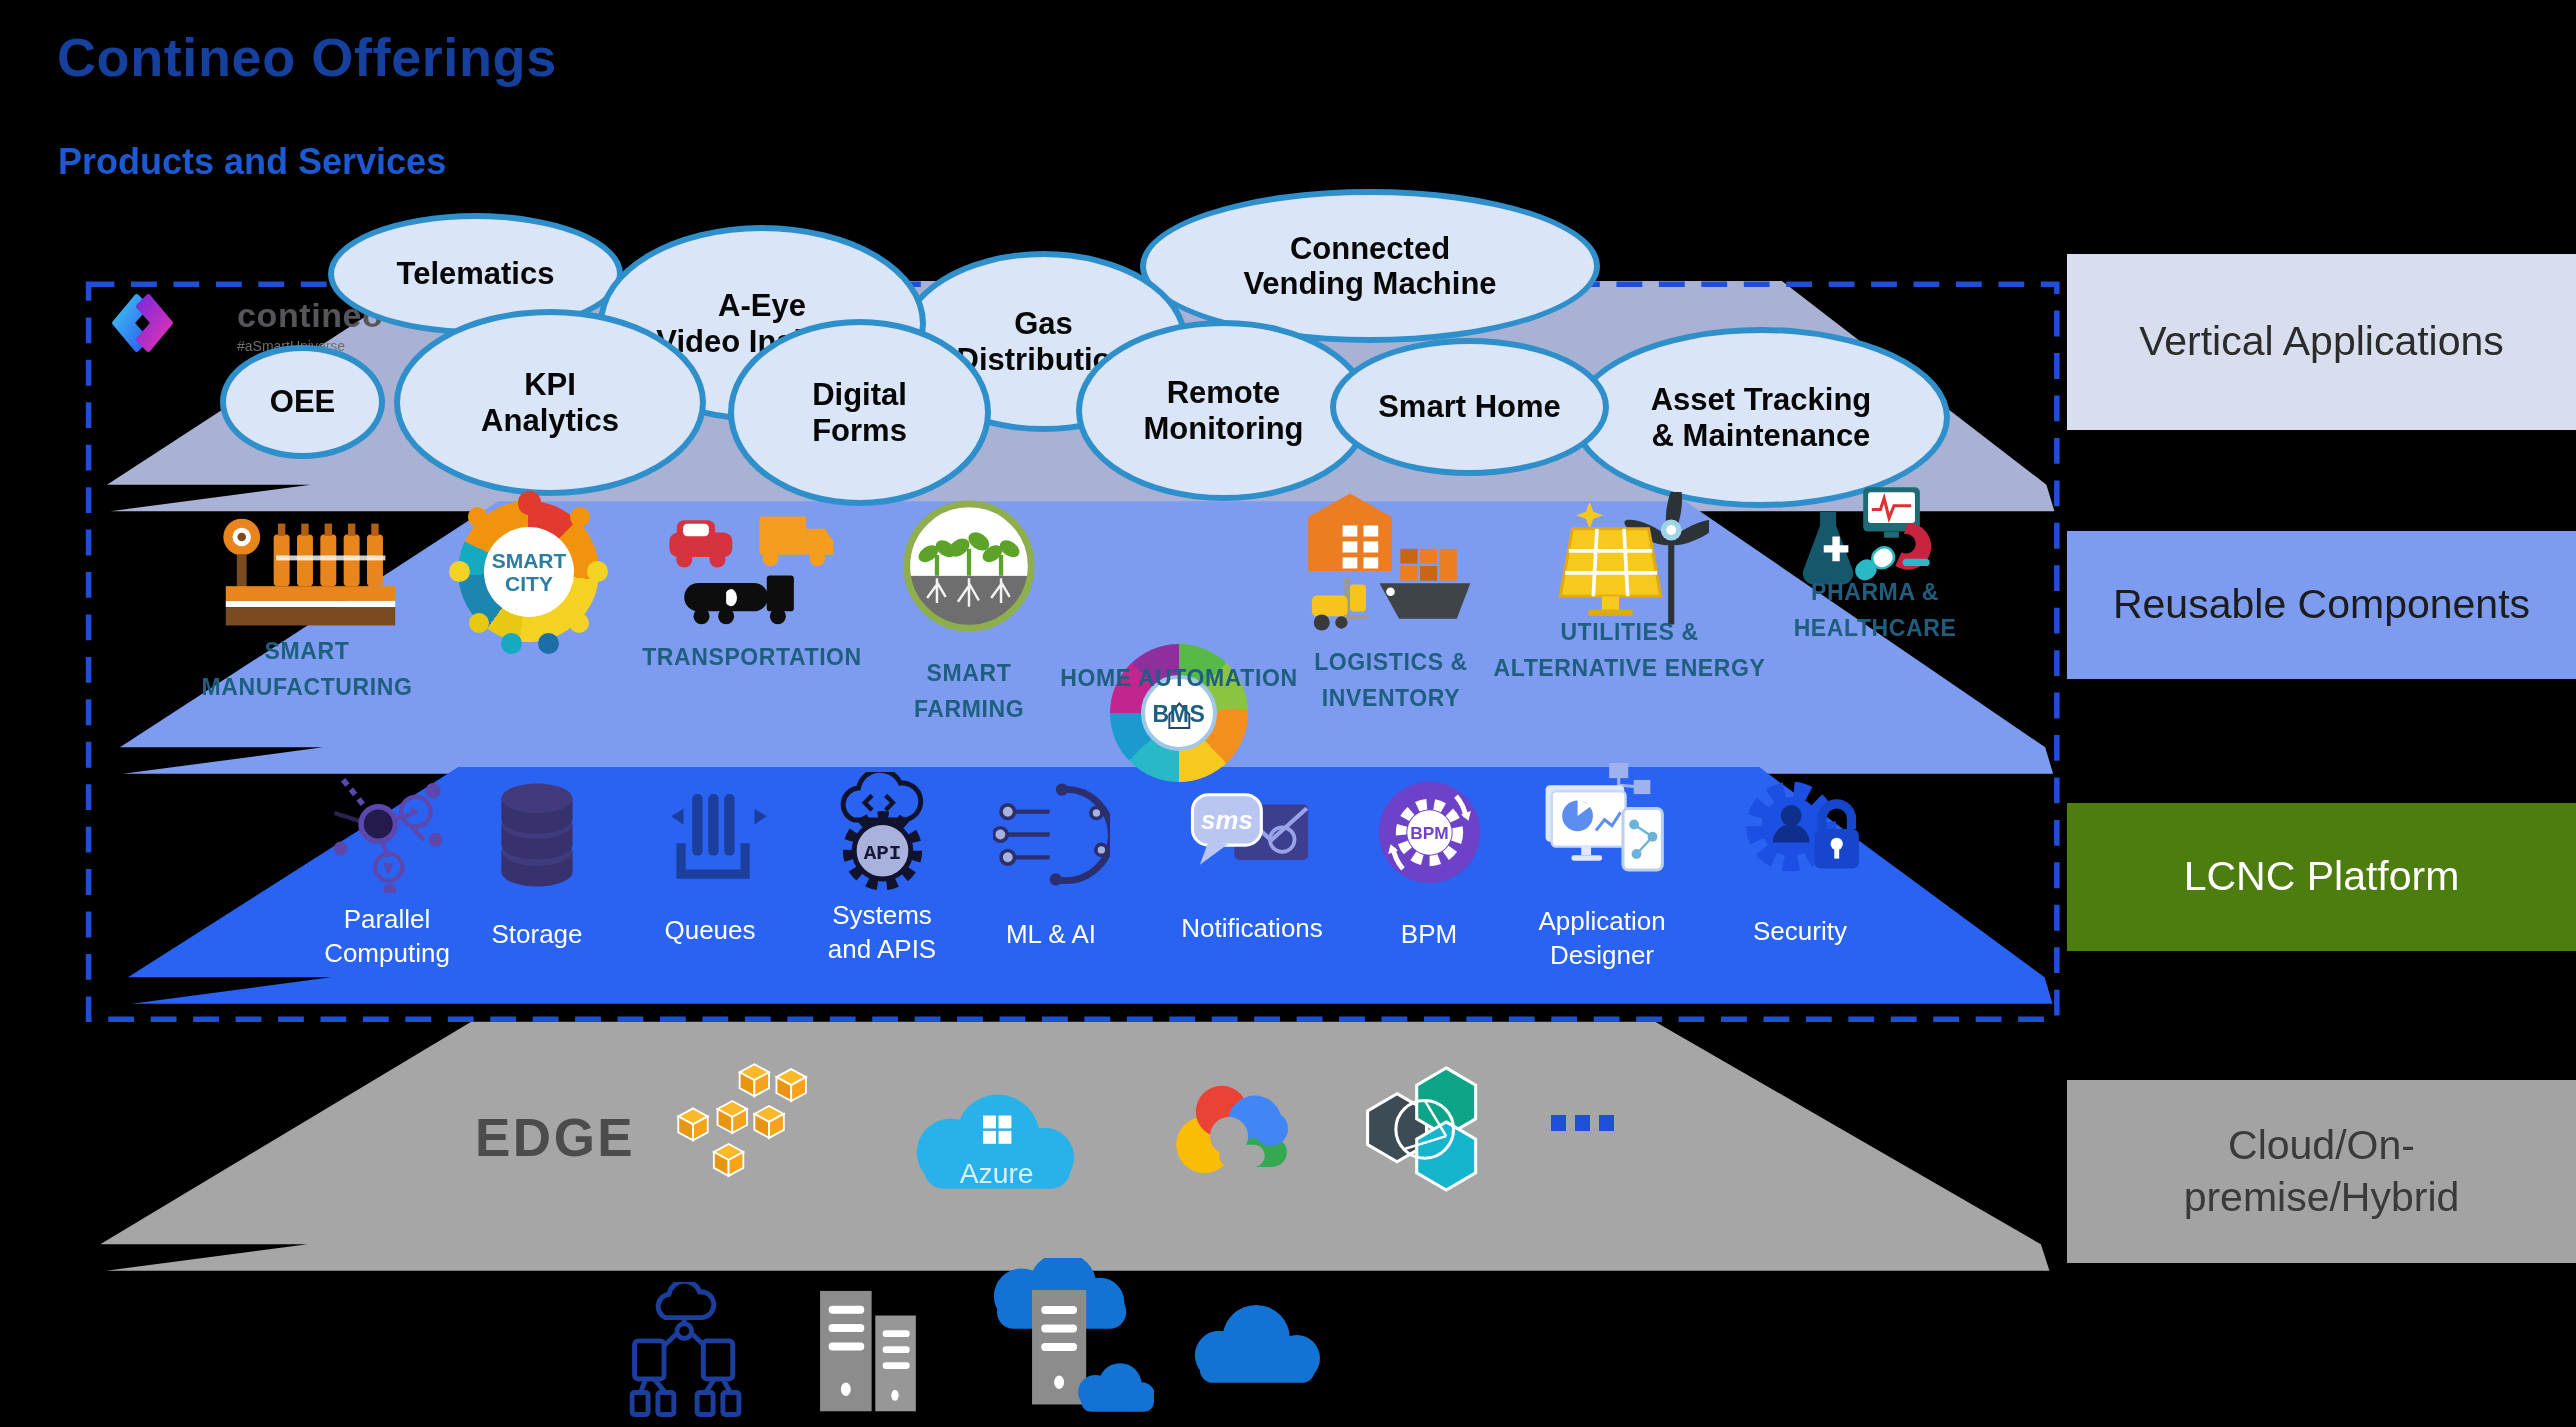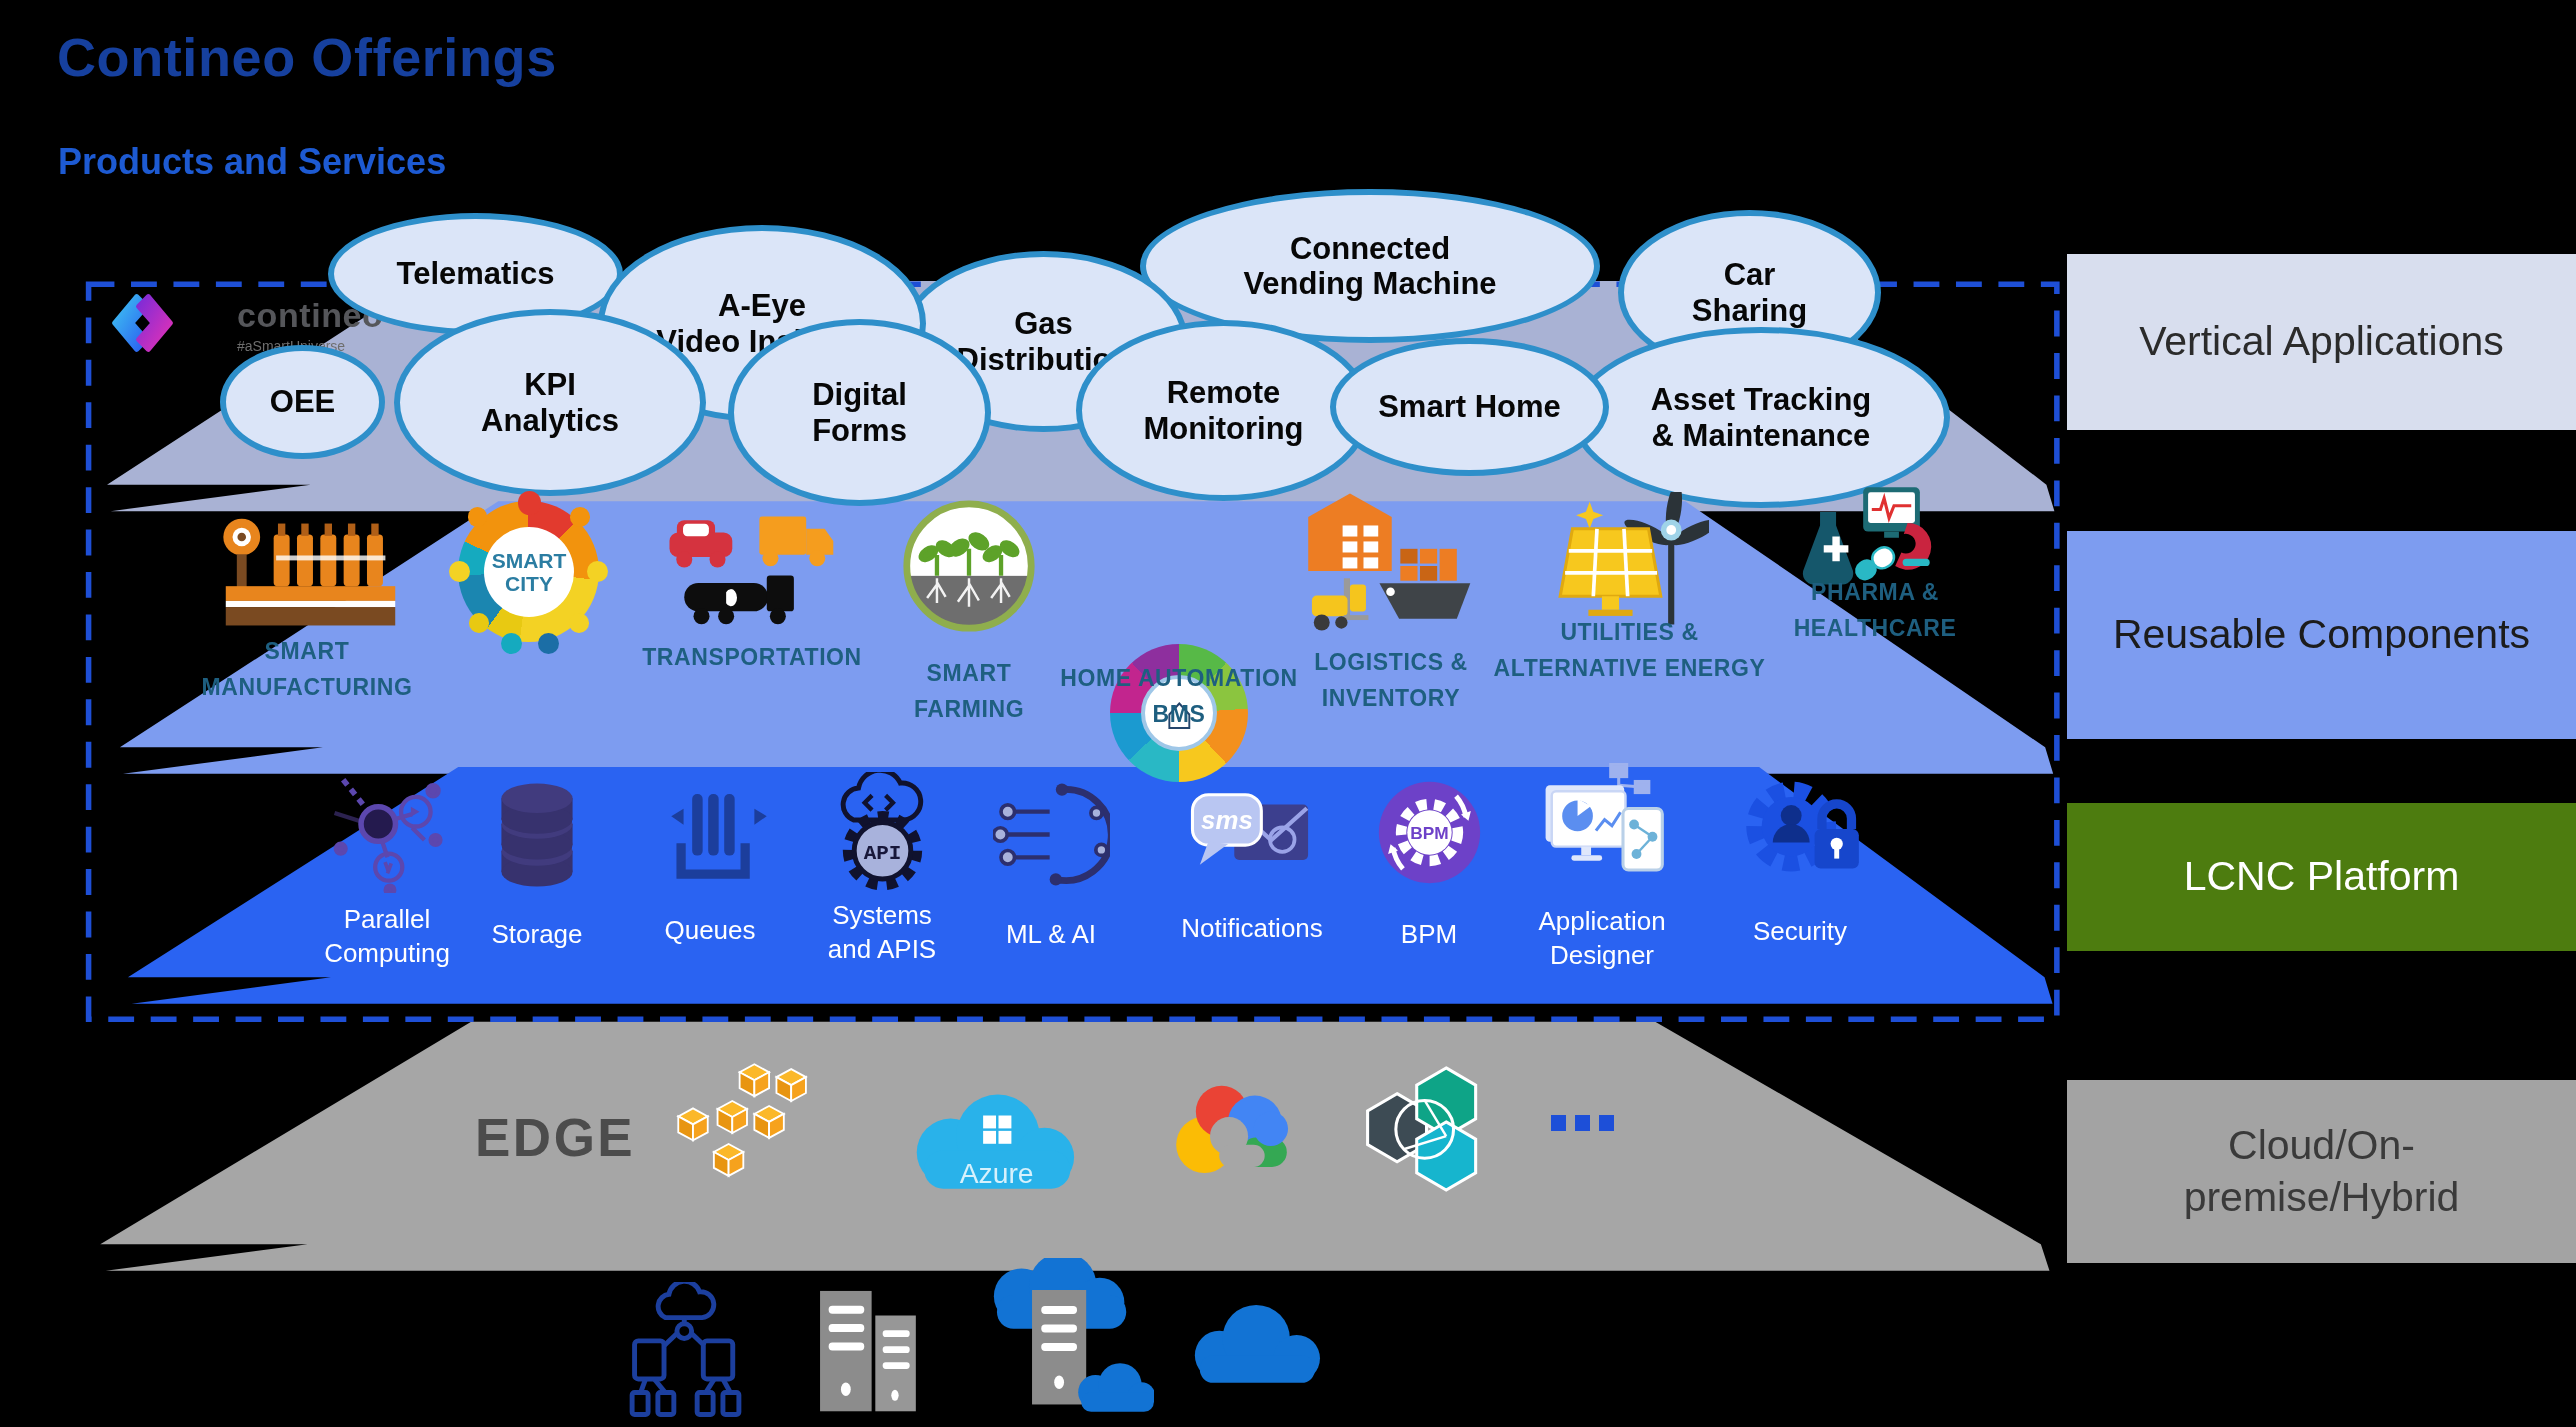--- a/index.html
+++ b/index.html
@@ -59,30 +59,28 @@
       <path d="M58,12 L22,55 L58,98 L74,82 L50,55 L74,28 Z" fill="url(#gl)" stroke="url(#gl)" stroke-width="8" stroke-linejoin="round"></path>
       <path d="M77,12 L113,55 L77,98 L61,82 L85,55 L61,28 Z" fill="url(#gr)" stroke="url(#gr)" stroke-width="8" stroke-linejoin="round"></path>
     </svg>
     <div class="abs" style="left:95px;top:7.4px;margin-left:41px;">
       <div class="logo-name">contineo</div>
       <div class="logo-tag">#aSmartUniverse</div>
     </div>
   </div>
 
   <div class="rbox" style="top:254px;height:176px;background:#d8deee;color:#2b2b2b;">Vertical Applications</div>
-  <div class="rbox" style="top:531px;height:208px;background:#7d9cf0;color:#1c1c1c;">Reusable Components</div>
+  <div class="rbox" style="top:531px;height:148px;background:#7d9cf0;color:#1c1c1c;">Reusable Components</div>
   <div class="rbox" style="top:803px;height:148px;background:#4d7c0f;color:#ffffff;">LCNC Platform</div>
   <div class="rbox" style="top:1080px;height:183px;background:#a3a3a3;color:#3a3a3a;">Cloud/On-
 premise/Hybrid</div>
 
   <div class="vell" style="left:328px;top:213px;width:295px;height:122px;">Telematics</div>
   <div class="vell" style="left:1140px;top:189px;width:460px;height:154px;">Connected
 Vending Machine</div>
-  <div class="vell" style="left:1618px;top:210px;width:263px;height:165px;">Car
-Sharing</div>
   <div class="vell" style="left:899px;top:251px;width:289px;height:181px;">Gas
 Distribution</div>
   <div class="vell" style="left:598px;top:225px;width:328px;height:197px;">A-Eye
 Video Insights</div>
   <div class="vell" style="left:220px;top:345px;width:165px;height:114px;">OEE</div>
   <div class="vell" style="left:394px;top:309px;width:312px;height:187px;">KPI
 Analytics</div>
   <div class="vell" style="left:728px;top:319px;width:263px;height:187px;">Digital
 Forms</div>
   <div class="vell" style="left:1076px;top:320px;width:295px;height:181px;">Remote

